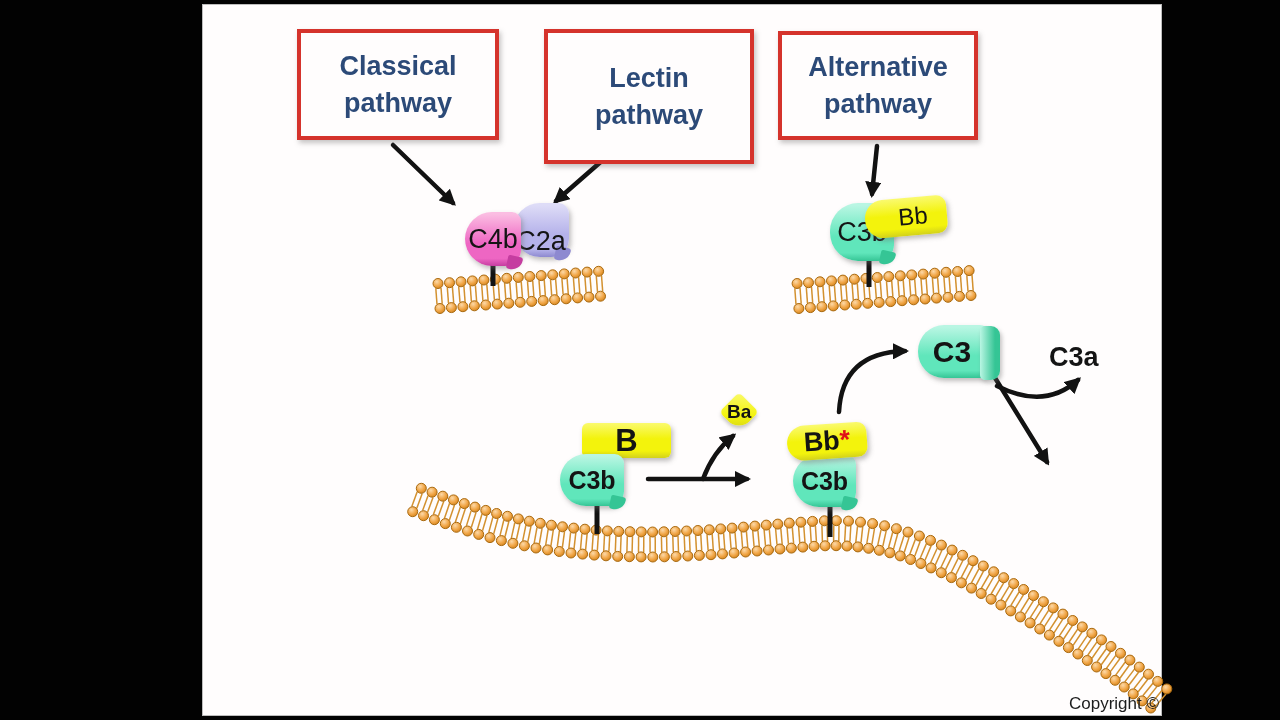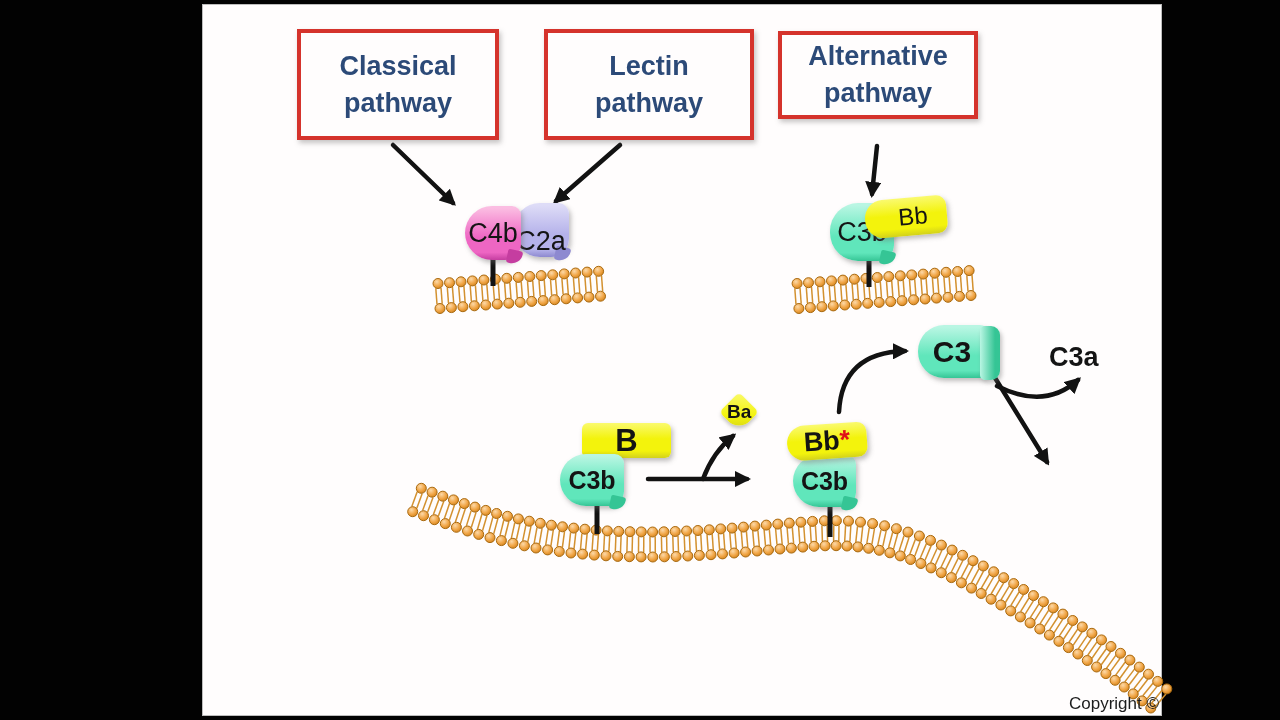--- a/index.html
+++ b/index.html
@@ -513,35 +513,35 @@
     <path class="arrow" d="M 662 479 Q 672 452 692 436"></path>
     <path class="arrow" d="M 798 412 C 800 372 822 352 864 351"></path>
     <path class="arrow" d="M 951 373 L 1006 462"></path>
     <path class="arrow" d="M 956 386 Q 1004 410 1037 380"></path>
   </svg>
 
   <div class="pbox" style="left:256px;top:29px;width:202px;height:111px;">
     <span>Classical</span>
     <span>pathway</span>
   </div>
-  <div class="pbox" style="left:503px;top:29px;width:210px;height:111px;justify-content:center;">
+  <div class="pbox" style="left:503px;top:29px;width:210px;height:135px;justify-content:center;">
     <span>Lectin</span>
     <span>pathway</span>
   </div>
-  <div class="pbox" style="left:737px;top:31px;width:200px;height:88px;">
+  <div class="pbox" style="left:737px;top:31px;width:200px;height:109px;">
     <span>Alternative</span>
     <span>pathway</span>
   </div>
 
   <div class="prot" style="left:472px;top:203px;width:56px;height:54px;z-index:2;align-items:flex-end;">
     <i class="blob lav"></i>
       <i class="fold lav"></i>
     <span class="lbl">C2a</span>
   </div>
-  <div class="prot" style="left:424px;top:206px;width:56px;height:54px;z-index:3;">
+  <div class="prot" style="left:424px;top:212px;width:56px;height:54px;z-index:3;">
     <i class="blob pink"></i>
       <i class="fold pink"></i>
     <span class="lbl">C4b</span>
   </div>
 
   <div class="prot" style="left:789px;top:203px;width:64px;height:58px;z-index:2;">
     <i class="blob teal"></i>
       <i class="fold teal"></i>
     <span class="lbl">C3b</span>
   </div>

